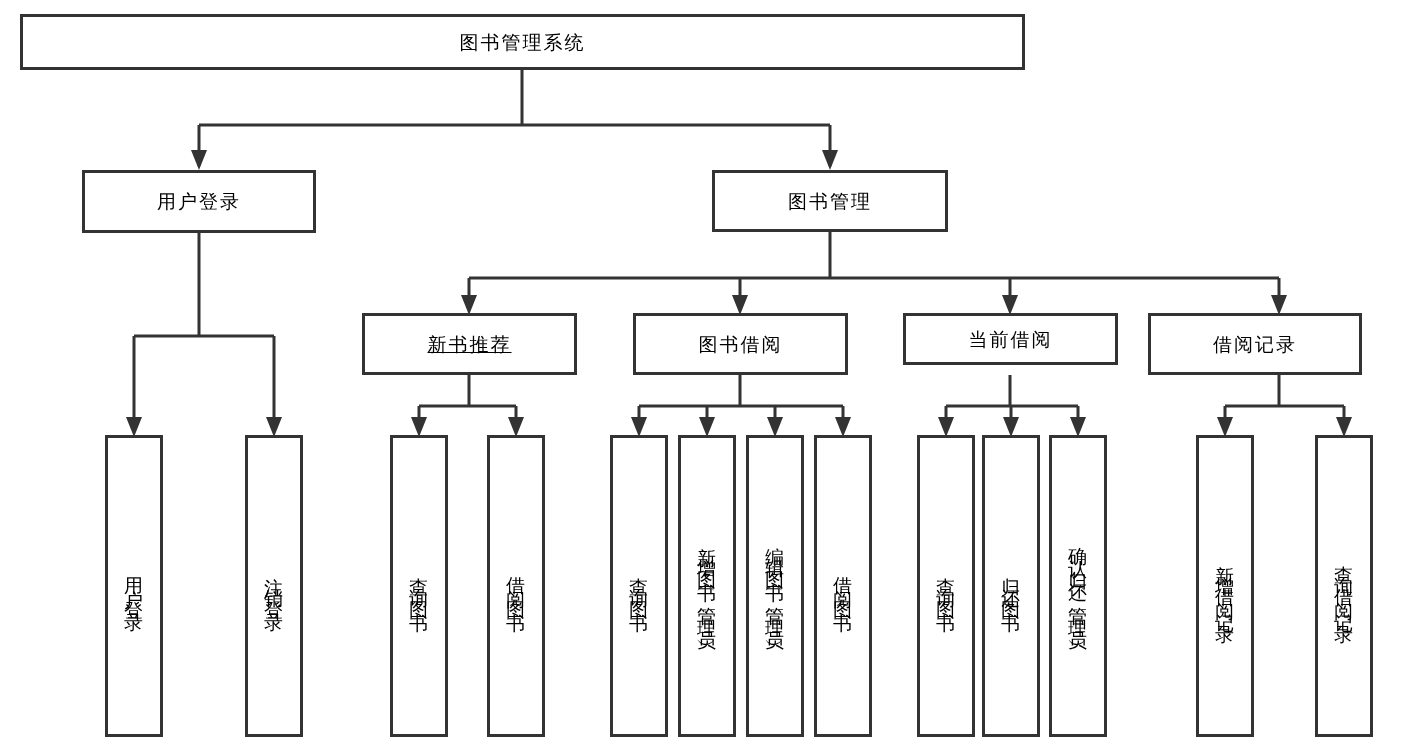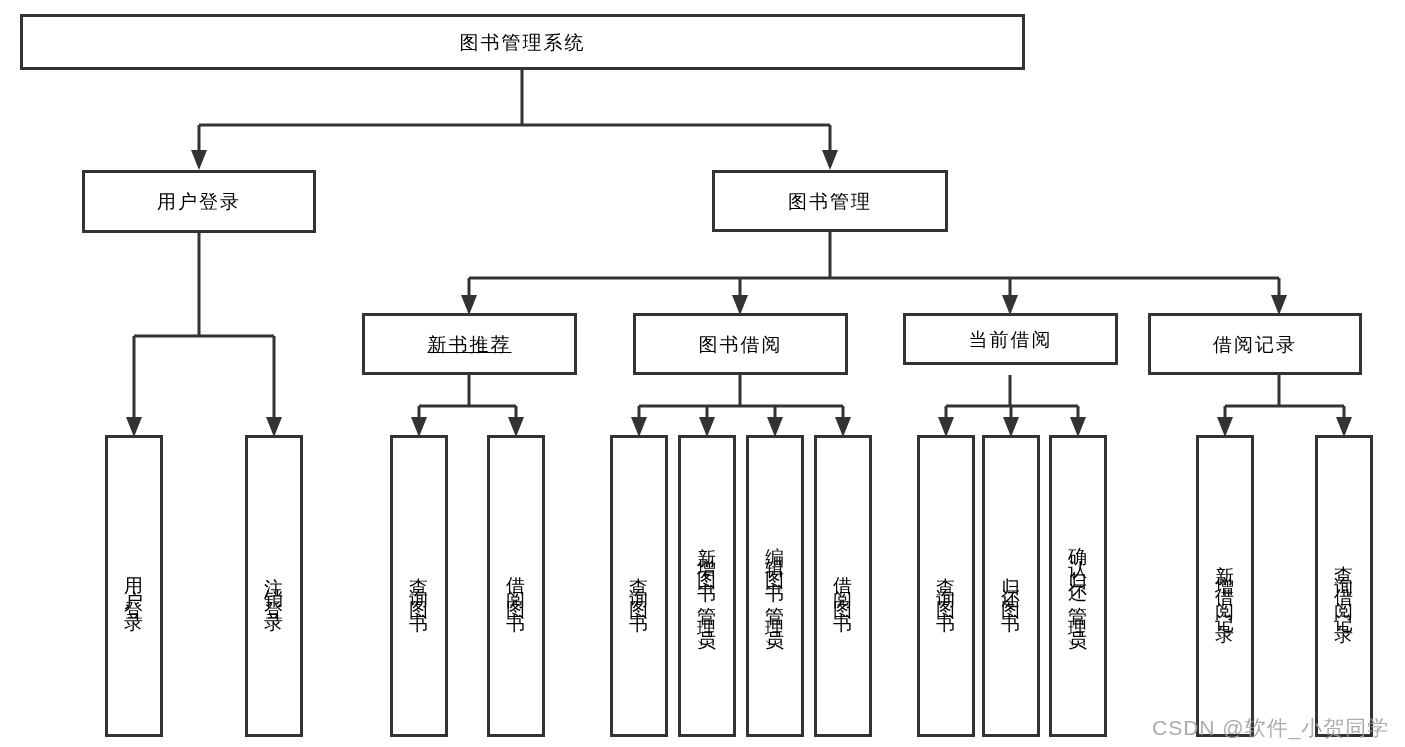--- a/index.html
+++ b/index.html
@@ -139,14 +139,13 @@
     <span>确认归还（管理员）</span>
   </div>
 
   <div class="box vbox leaf" id="leaf-5a">
     <span>新增借阅记录</span>
   </div>
   <div class="box vbox leaf" id="leaf-5b">
     <span>查询借阅记录</span>
   </div>
 
-  <div id="watermark">CSDN @软件_小贺同学</div>
 </div>
 
 </body></html>

